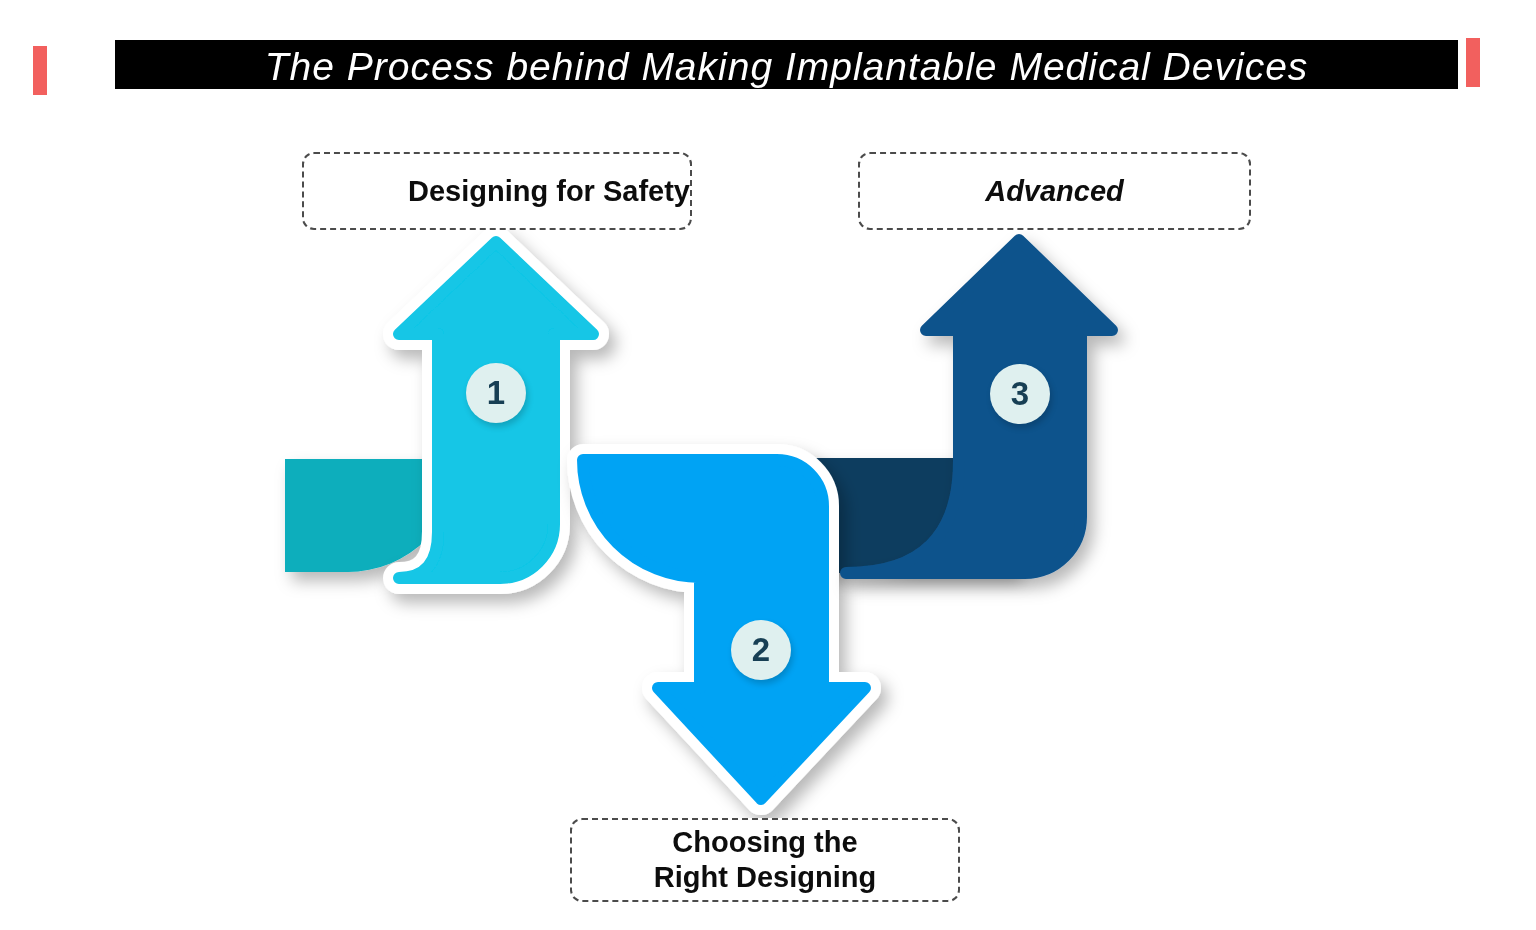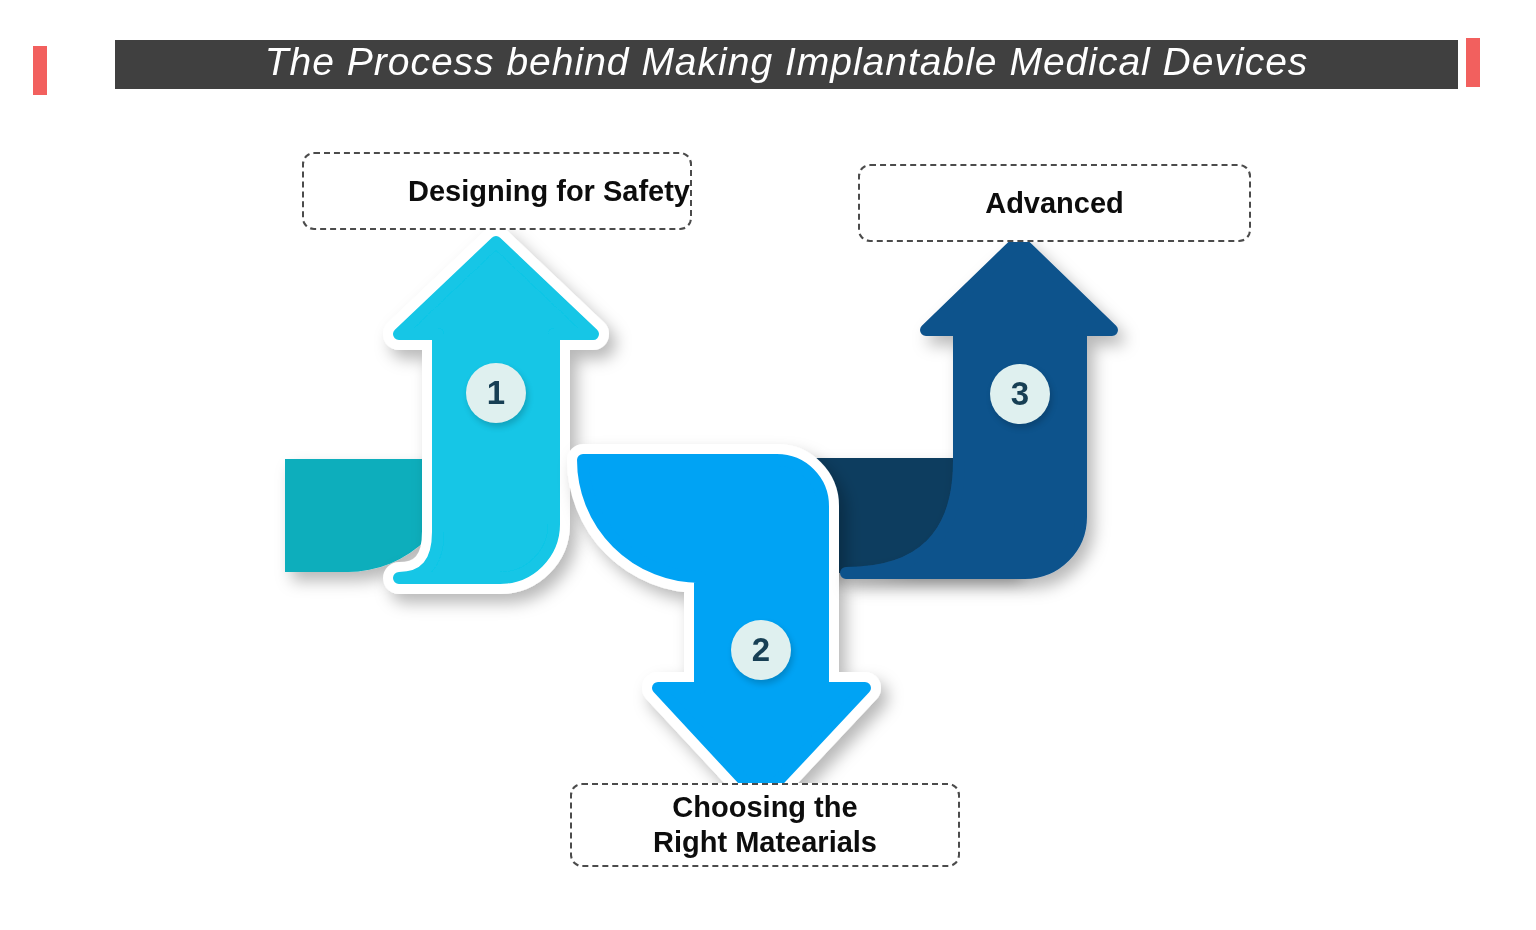--- a/index.html
+++ b/index.html
@@ -3,38 +3,38 @@
 <meta charset="utf-8">
 <style>
   html,body{margin:0;padding:0;background:#ffffff;}
   .stage{
     position:relative;width:1536px;height:930px;background:#ffffff;overflow:hidden;
     font-family:"Liberation Sans", sans-serif;
   }
   
   .banner{
     position:absolute;left:115px;top:40px;width:1343px;height:49px;
-    background:#404040;display:flex;align-items:flex-start;justify-content:center;
+    background:#000000;display:flex;align-items:flex-end;justify-content:center;
   }
   .banner-text{
     color:#ffffff;font-style:italic;font-size:39px;font-weight:400;
     letter-spacing:1px;white-space:nowrap;
   }
   .accent-bar{position:absolute;width:14px;height:49px;background:#F2605E;}
   .accent-left{left:33px;top:46px;}
   .accent-right{left:1466px;top:38px;}
   
   .label-box{
     position:absolute;border:2px dashed #4b4b4b;border-radius:12px;background:#ffffff;
     display:flex;flex-direction:column;align-items:center;justify-content:center;
     text-align:center;color:#0d0d0d;font-weight:700;font-size:29px;line-height:1.2;
   }
   .box-1{left:302px;top:152px;width:386px;height:74px;align-items:flex-end;}
-  .box-2{left:858px;top:164px;width:389px;height:74px;}
-  .box-3{left:570px;top:783px;width:386px;height:80px;}
+  .box-2{left:858px;top:152px;width:389px;height:74px;font-style:italic;}
+  .box-3{left:570px;top:818px;width:386px;height:80px;}
   
   .ribbon-svg{position:absolute;left:0;top:0;}
   .under{fill:#ffffff;stroke:#ffffff;stroke-width:32;stroke-linejoin:round;stroke-linecap:round;}
   .p-teal {fill:#07AEBC;}
   .p-navy {fill:#083E5F;}
   .p-cyan {fill:#12C6E6;stroke:#12C6E6;stroke-width:12;stroke-linejoin:round;stroke-linecap:round;}
   .p-blue {fill:#04A3F4;stroke:#04A3F4;stroke-width:12;stroke-linejoin:round;stroke-linecap:round;}
   .p-steel{fill:#11538C;stroke:#11538C;stroke-width:12;stroke-linejoin:round;stroke-linecap:round;}
   
   .badge{
@@ -100,16 +100,16 @@
 
   <div class="label-box box-1">
     <div>Designing for Safety</div>
     <div></div>
   </div>
   <div class="label-box box-2">
     <div>Advanced</div>
   </div>
   <div class="label-box box-3">
     <div>Choosing the</div>
-    <div>Right Matearials</div>
+    <div>Right Designing</div>
   </div>
 
 </div>
 
 </body></html>

